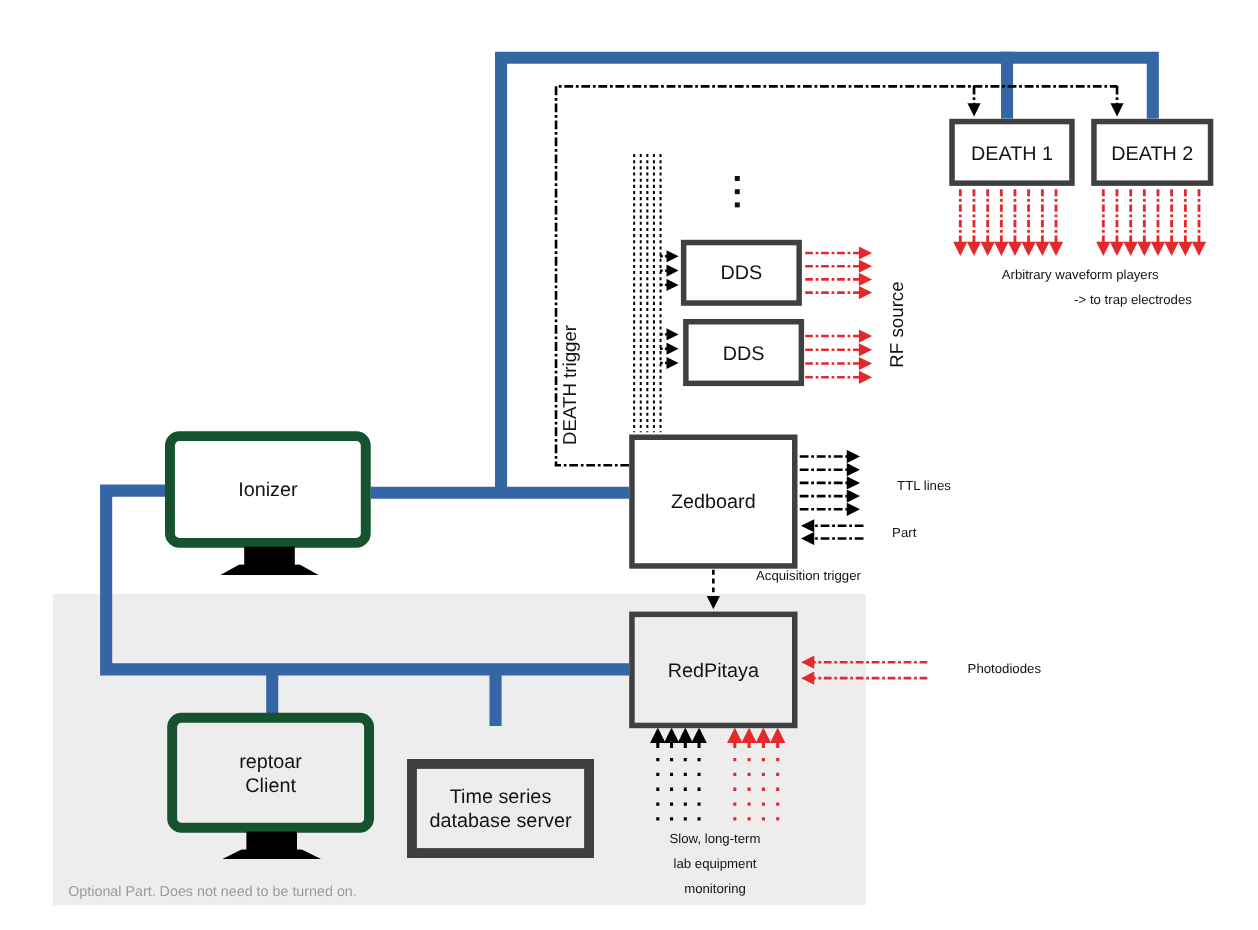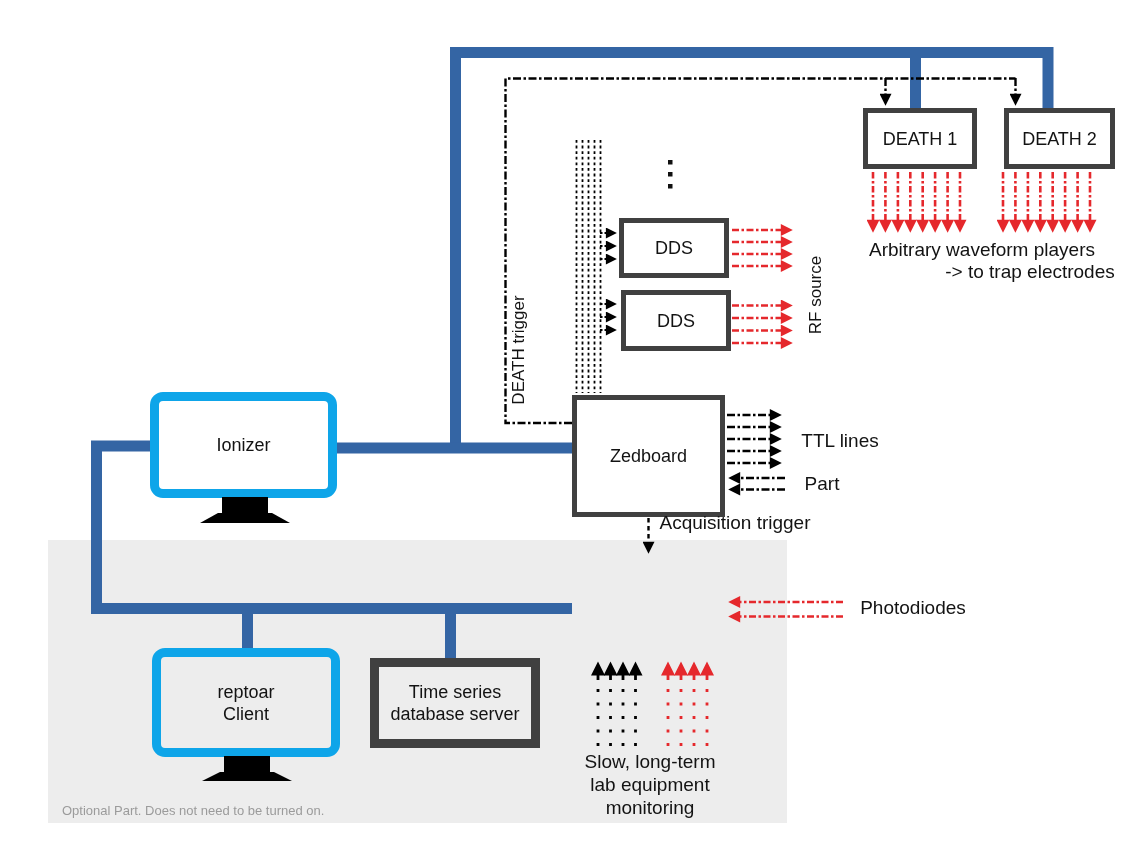--- a/index.html
+++ b/index.html
@@ -16,36 +16,36 @@
     background:#ededed;
   }
   svg.layer{position:absolute;left:0;top:0;}
   .box{
     position:absolute;box-sizing:border-box;
     border:5px solid #404040;background:#fff;
     display:flex;flex-direction:column;align-items:center;justify-content:center;
     font-size:18px;line-height:22px;text-align:center;
   }
   .box.on-gray{background:#ededed;}
-  .box.thick{border-width:9px;}
+  .box.thick{border-width:9px;margin-top:32px;}
   .monitor-screen{
     position:absolute;box-sizing:border-box;
-    border:9px solid #0ea5e9;border-radius:13px;background:#fff;
+    border:9px solid #14532d;border-radius:13px;background:#fff;
     display:flex;flex-direction:column;align-items:center;justify-content:center;
     font-size:18px;line-height:22px;text-align:center;
   }
   .monitor-screen.on-gray{background:#ededed;}
   .monitor-neck{position:absolute;background:#000;}
   .monitor-base{
     position:absolute;background:#000;
     clip-path:polygon(20% 0,80% 0,100% 100%,0 100%);
   }
   .lbl{
     position:absolute;transform:translate(-50%,-50%);
-    font-size:19px;white-space:nowrap;
+    font-size:12px;white-space:nowrap;
   }
   .vlbl{
     position:absolute;transform:translate(-50%,-50%) rotate(-90deg);
     font-size:17px;white-space:nowrap;
   }
   .caption{
     position:absolute;transform:translate(0,-50%);
     font-size:13px;color:#9b9b9b;white-space:nowrap;
   }
 </style>
@@ -180,31 +180,34 @@
     <g fill="#111">
       <rect x="668" y="160" width="4.5" height="4.5"></rect>
       <rect x="668" y="172" width="4.5" height="4.5"></rect>
       <rect x="668" y="184" width="4.5" height="4.5"></rect>
     </g>
   </svg>
 
   <div class="box" style="left:863px;top:108px;width:114px;height:61px;">
     <span>DEATH 1</span>
   </div>
-  <div class="box" style="left:992px;top:108px;width:111px;height:61px;margin-left:12px;">
+  <div class="box" style="left:992px;top:108px;width:111px;height:61px;">
     <span>DEATH 2</span>
   </div>
   <div class="box" style="left:619px;top:218px;width:110px;height:60px;">
     <span>DDS</span>
   </div>
   <div class="box" style="left:621px;top:290px;width:110px;height:61px;">
     <span>DDS</span>
   </div>
   <div class="box" style="left:572px;top:395px;width:153px;height:122px;">
     <span>Zedboard</span>
+  </div>
+  <div class="box on-gray" style="left:572px;top:556px;width:153px;height:106px;">
+    <span>RedPitaya</span>
   </div>
   <div class="box on-gray thick" style="left:370px;top:658px;width:170px;height:90px;">
     <span>Time series</span>
     <span>database server</span>
   </div>
 
   <div>
     <div class="monitor-screen" style="left:150px;top:392px;width:187px;height:106px;">
       <span>Ionizer</span>
     </div>

